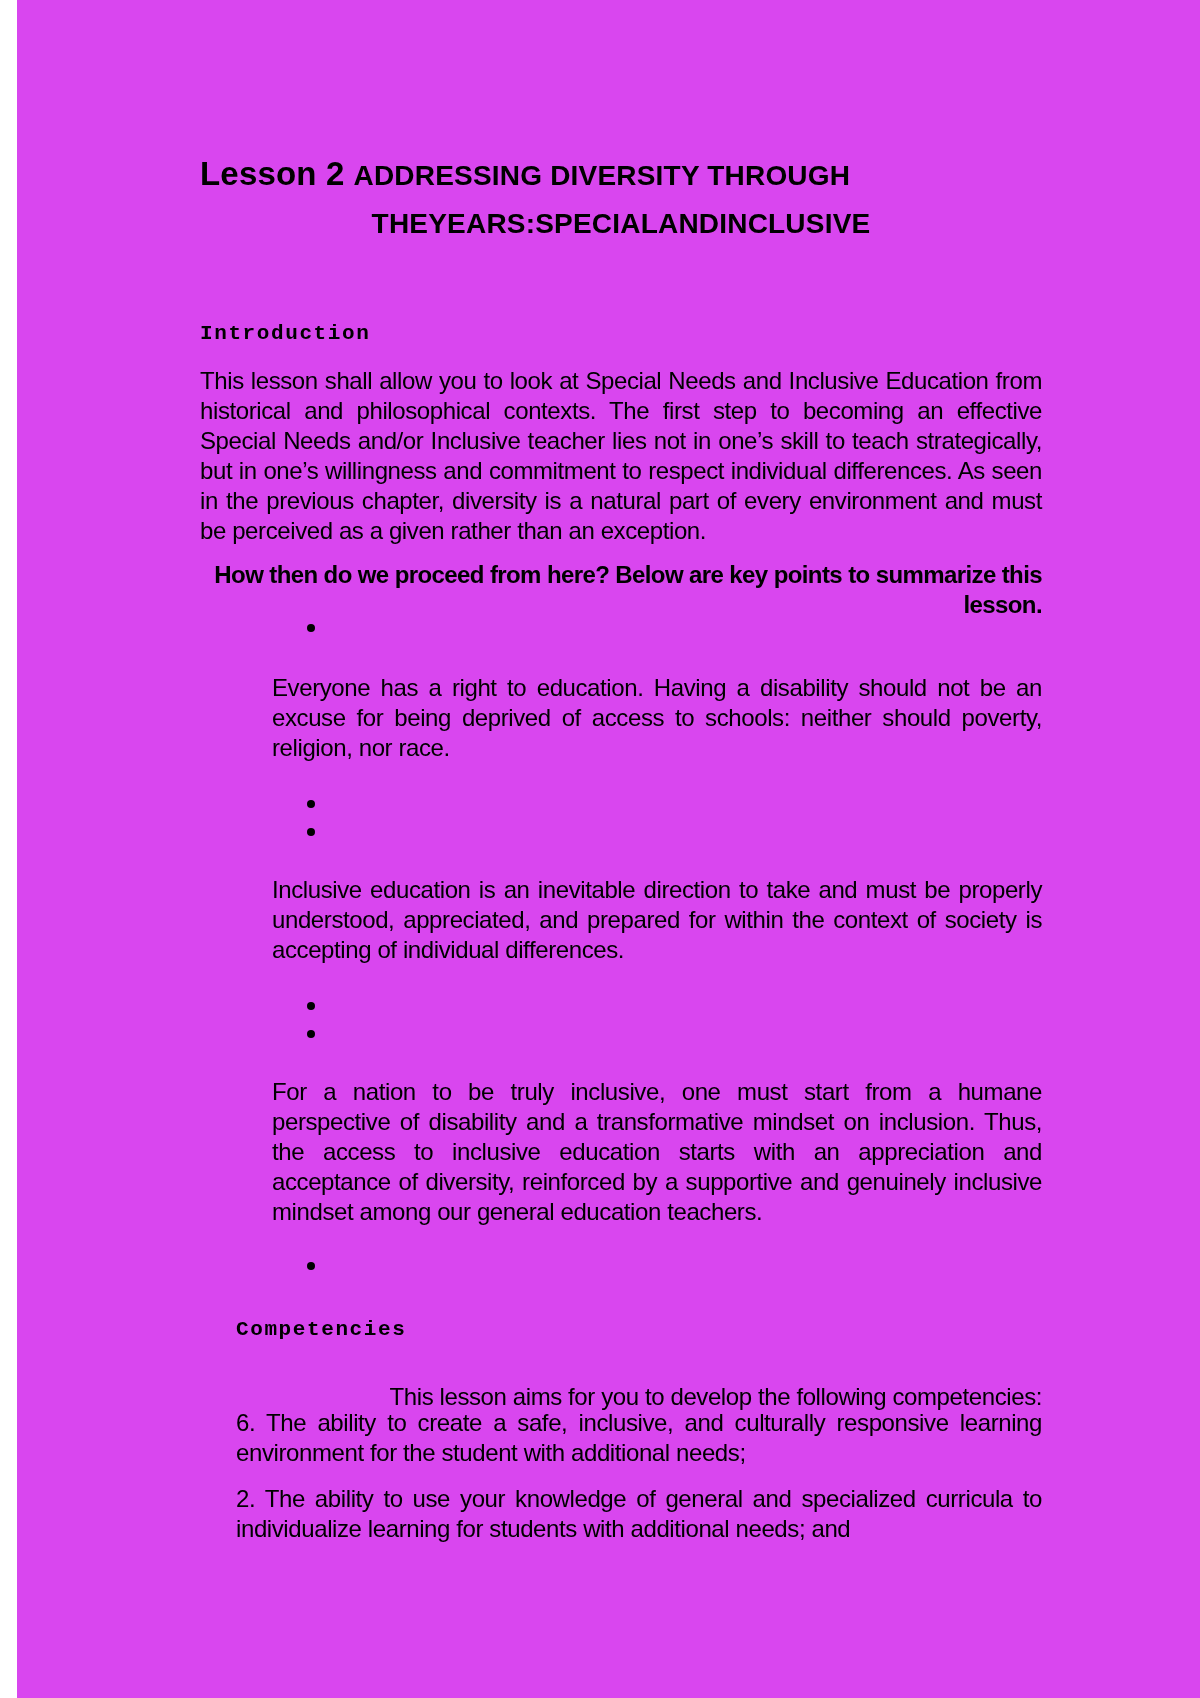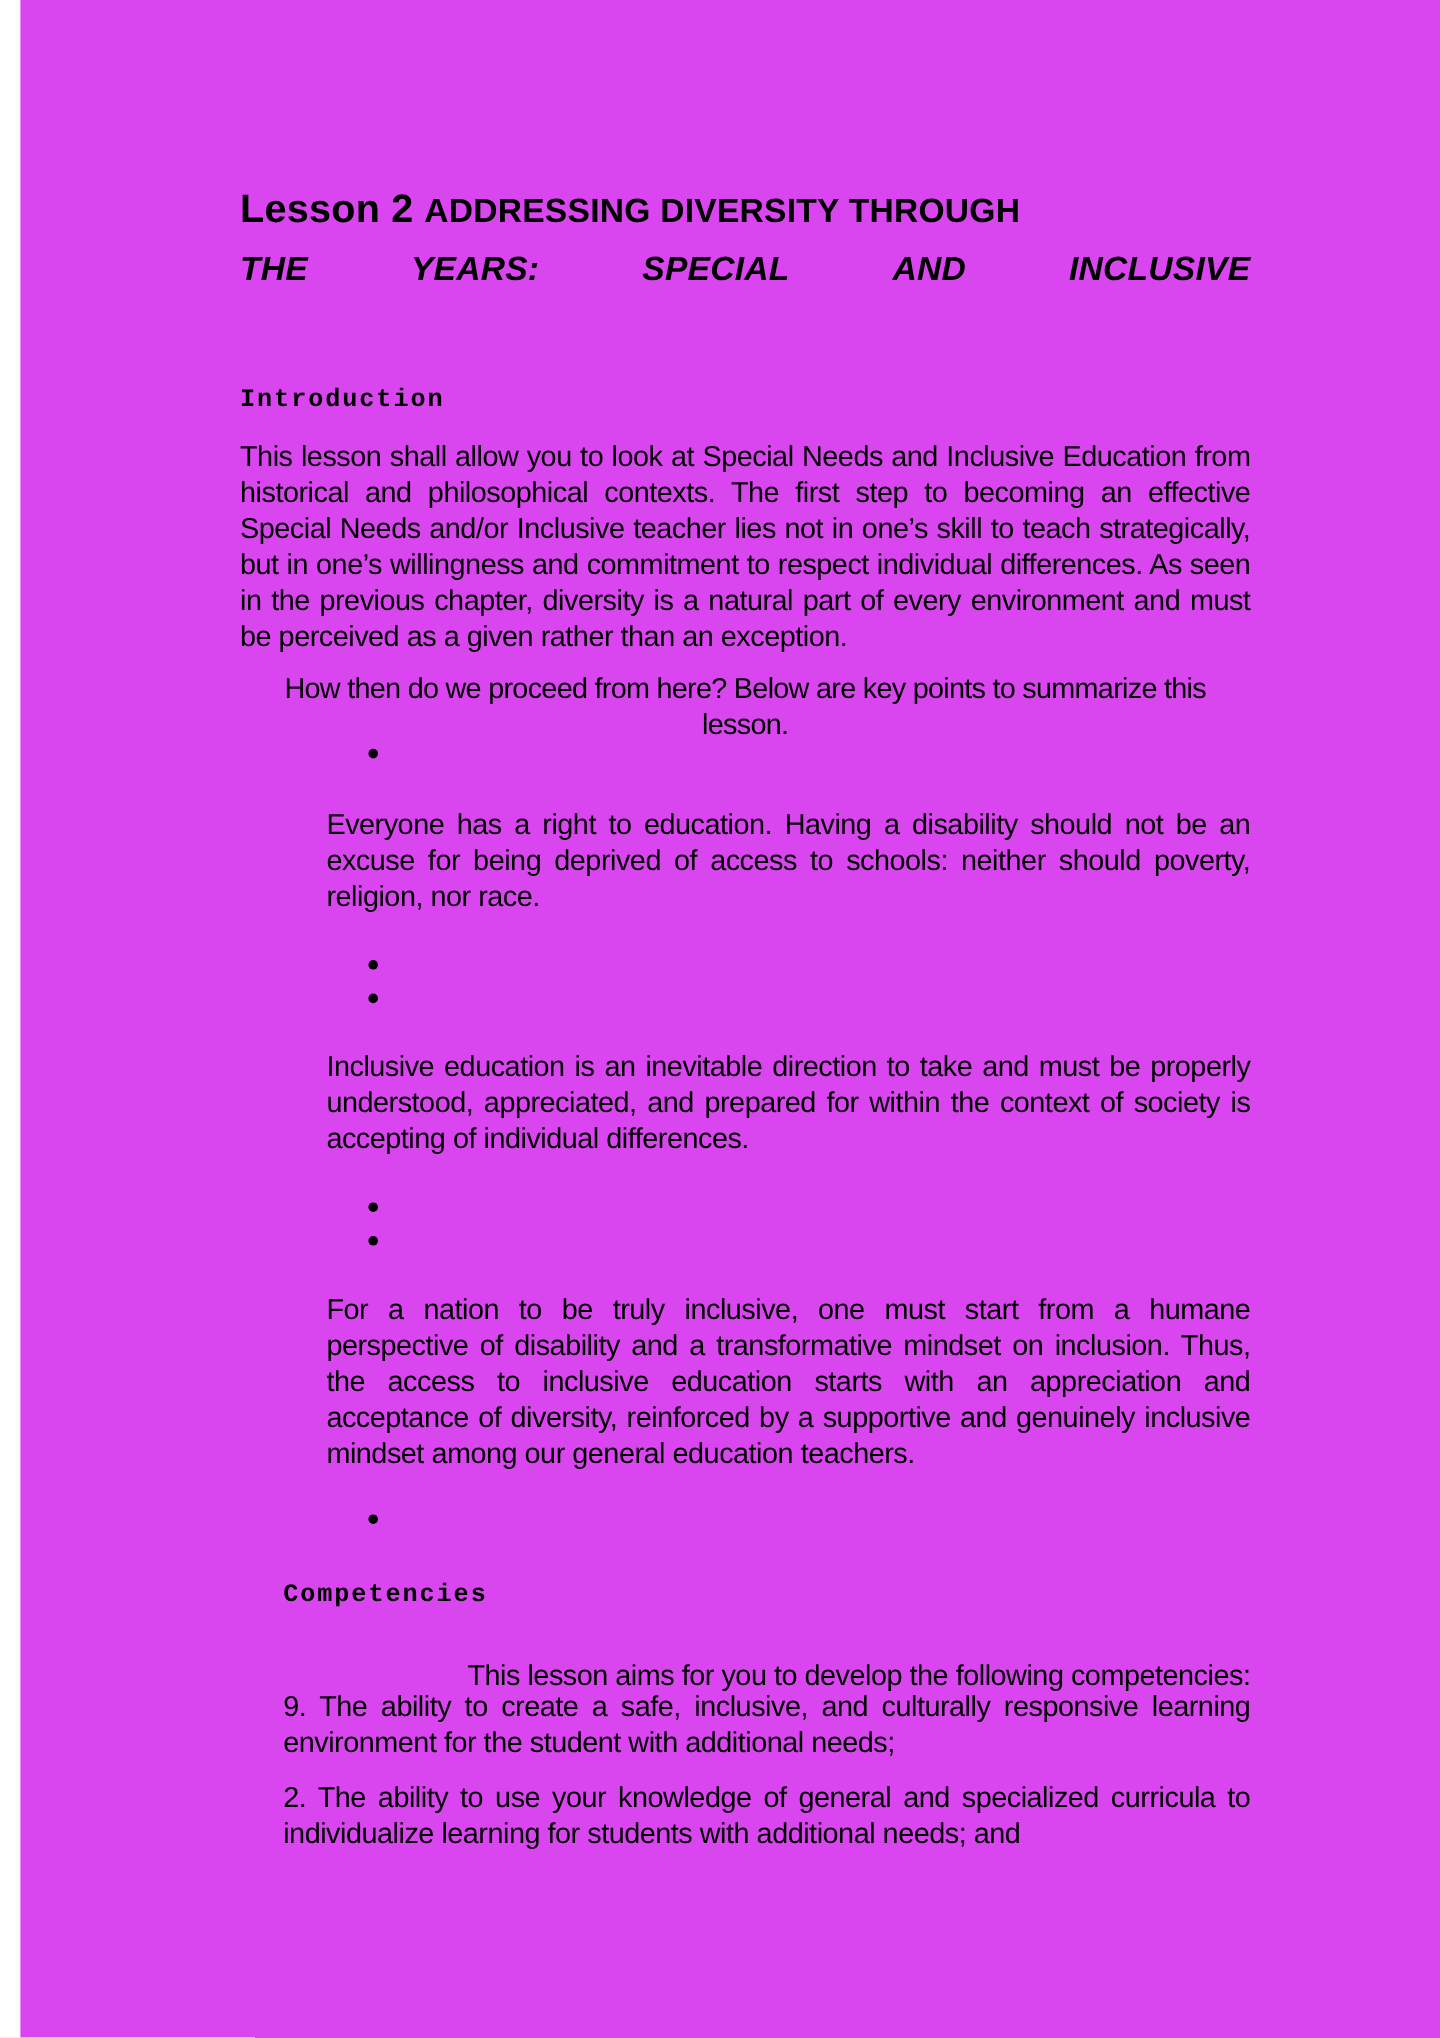--- a/index.html
+++ b/index.html
@@ -5,21 +5,21 @@
   html, body { margin: 0; padding: 0; background: #ffffff; }
   body { width: 1200px; height: 1698px; position: relative; overflow: hidden; color: #000; }
   .page { position: absolute; left: 17px; top: 0; width: 1200px; height: 1698px; background: #d946ef; }
   .title {
     position: absolute; left: 183px; top: 150px; width: 842px;
     font-family: "Liberation Sans", sans-serif; font-weight: 900; font-size: 31px;
     line-height: 48px; text-align: justify; text-align-last: left; letter-spacing: 0.2px;
   }
   .title .big { font-size: 33px; }
   .title .caps { font-size: 28px; }
-  .line-just { display: flex; justify-content: space-between; width: 842px; font-style: italic; }
+  .line-just { display: flex; justify-content: center; width: 842px; }
   .h2 {
     position: absolute; font-family: Liberation Mono, monospace; font-weight: bold;
     font-size: 21px; letter-spacing: 1.6px;
   }
   .p {
     position: absolute; font-family: "Liberation Sans", sans-serif; font-size: 24px;
     line-height: 30px; text-align: justify; letter-spacing: -0.4px;
   }
   .p.last-left { text-align-last: left; }
   .bullet {
@@ -42,21 +42,21 @@
       <span>SPECIAL</span>
       <span>AND</span>
       <span>INCLUSIVE</span>
     </div>
   </div>
 
   <div class="h2" style="left:183px; top:322px;">Introduction</div>
 
   <div class="p last-left" style="left:183px; top:366px; width:842px;">This lesson shall allow you to look at Special Needs and Inclusive Education from historical and philosophical contexts. The first step to becoming an effective Special Needs and/or Inclusive teacher lies not in one’s skill to teach strategically, but in one’s willingness and commitment to respect individual differences. As seen in the previous chapter, diversity is a natural part of every environment and must be perceived as a given rather than an exception.</div>
 
-  <div class="p" style="left:183px; top:560px; width:842px; text-align:center; letter-spacing:-0.6px;">How then do we proceed from here? Below are key points to summarize this lesson.</div>
+  <div class="p" style="left:183px; top:560px; width:842px; text-align:right; letter-spacing:-0.6px;font-weight:bold;">How then do we proceed from here? Below are key points to summarize this lesson.</div>
 
   <div class="bullet" style="left:290px; top:624px;"></div>
 
   <div class="p last-left" style="left:255px; top:673px; width:770px;">Everyone has a right to education. Having a disability should not be an excuse for being deprived of access to schools: neither should poverty, religion, nor race.</div>
 
   <div class="bullet" style="left:290px; top:800px;"></div>
   <div class="bullet" style="left:290px; top:828px;"></div>
 
   <div class="p last-left" style="left:255px; top:875px; width:770px;">Inclusive education is an inevitable direction to take and must be properly understood, appreciated, and prepared for within the context of society is accepting of individual differences.</div>
 
@@ -64,17 +64,17 @@
   <div class="bullet" style="left:290px; top:1030px;"></div>
 
   <div class="p last-left" style="left:255px; top:1077px; width:770px;">For a nation to be truly inclusive, one must start from a humane perspective of disability and a transformative mindset on inclusion. Thus, the access to inclusive education starts with an appreciation and acceptance of diversity, reinforced by a supportive and genuinely inclusive mindset among our general education teachers.</div>
 
   <div class="bullet" style="left:290px; top:1262px;"></div>
 
   <div class="h2" style="left:219px; top:1318px;">Competencies</div>
 
   <div class="p" style="left:219px; top:1362px; width:806px; text-align:right;margin-top:20px;">This lesson aims for you to develop the following competencies:</div>
 
-  <div class="p last-left" style="left:219px; top:1408px; width:806px;">9. The ability to create a safe, inclusive, and culturally responsive learning environment for the student with additional needs;</div>
+  <div class="p last-left" style="left:219px; top:1408px; width:806px;">6. The ability to create a safe, inclusive, and culturally responsive learning environment for the student with additional needs;</div>
 
   <div class="p last-left" style="left:219px; top:1484px; width:806px;">2. The ability to use your knowledge of general and specialized curricula to individualize learning for students with additional needs; and</div>
 
 </div>
 
 </body></html>

